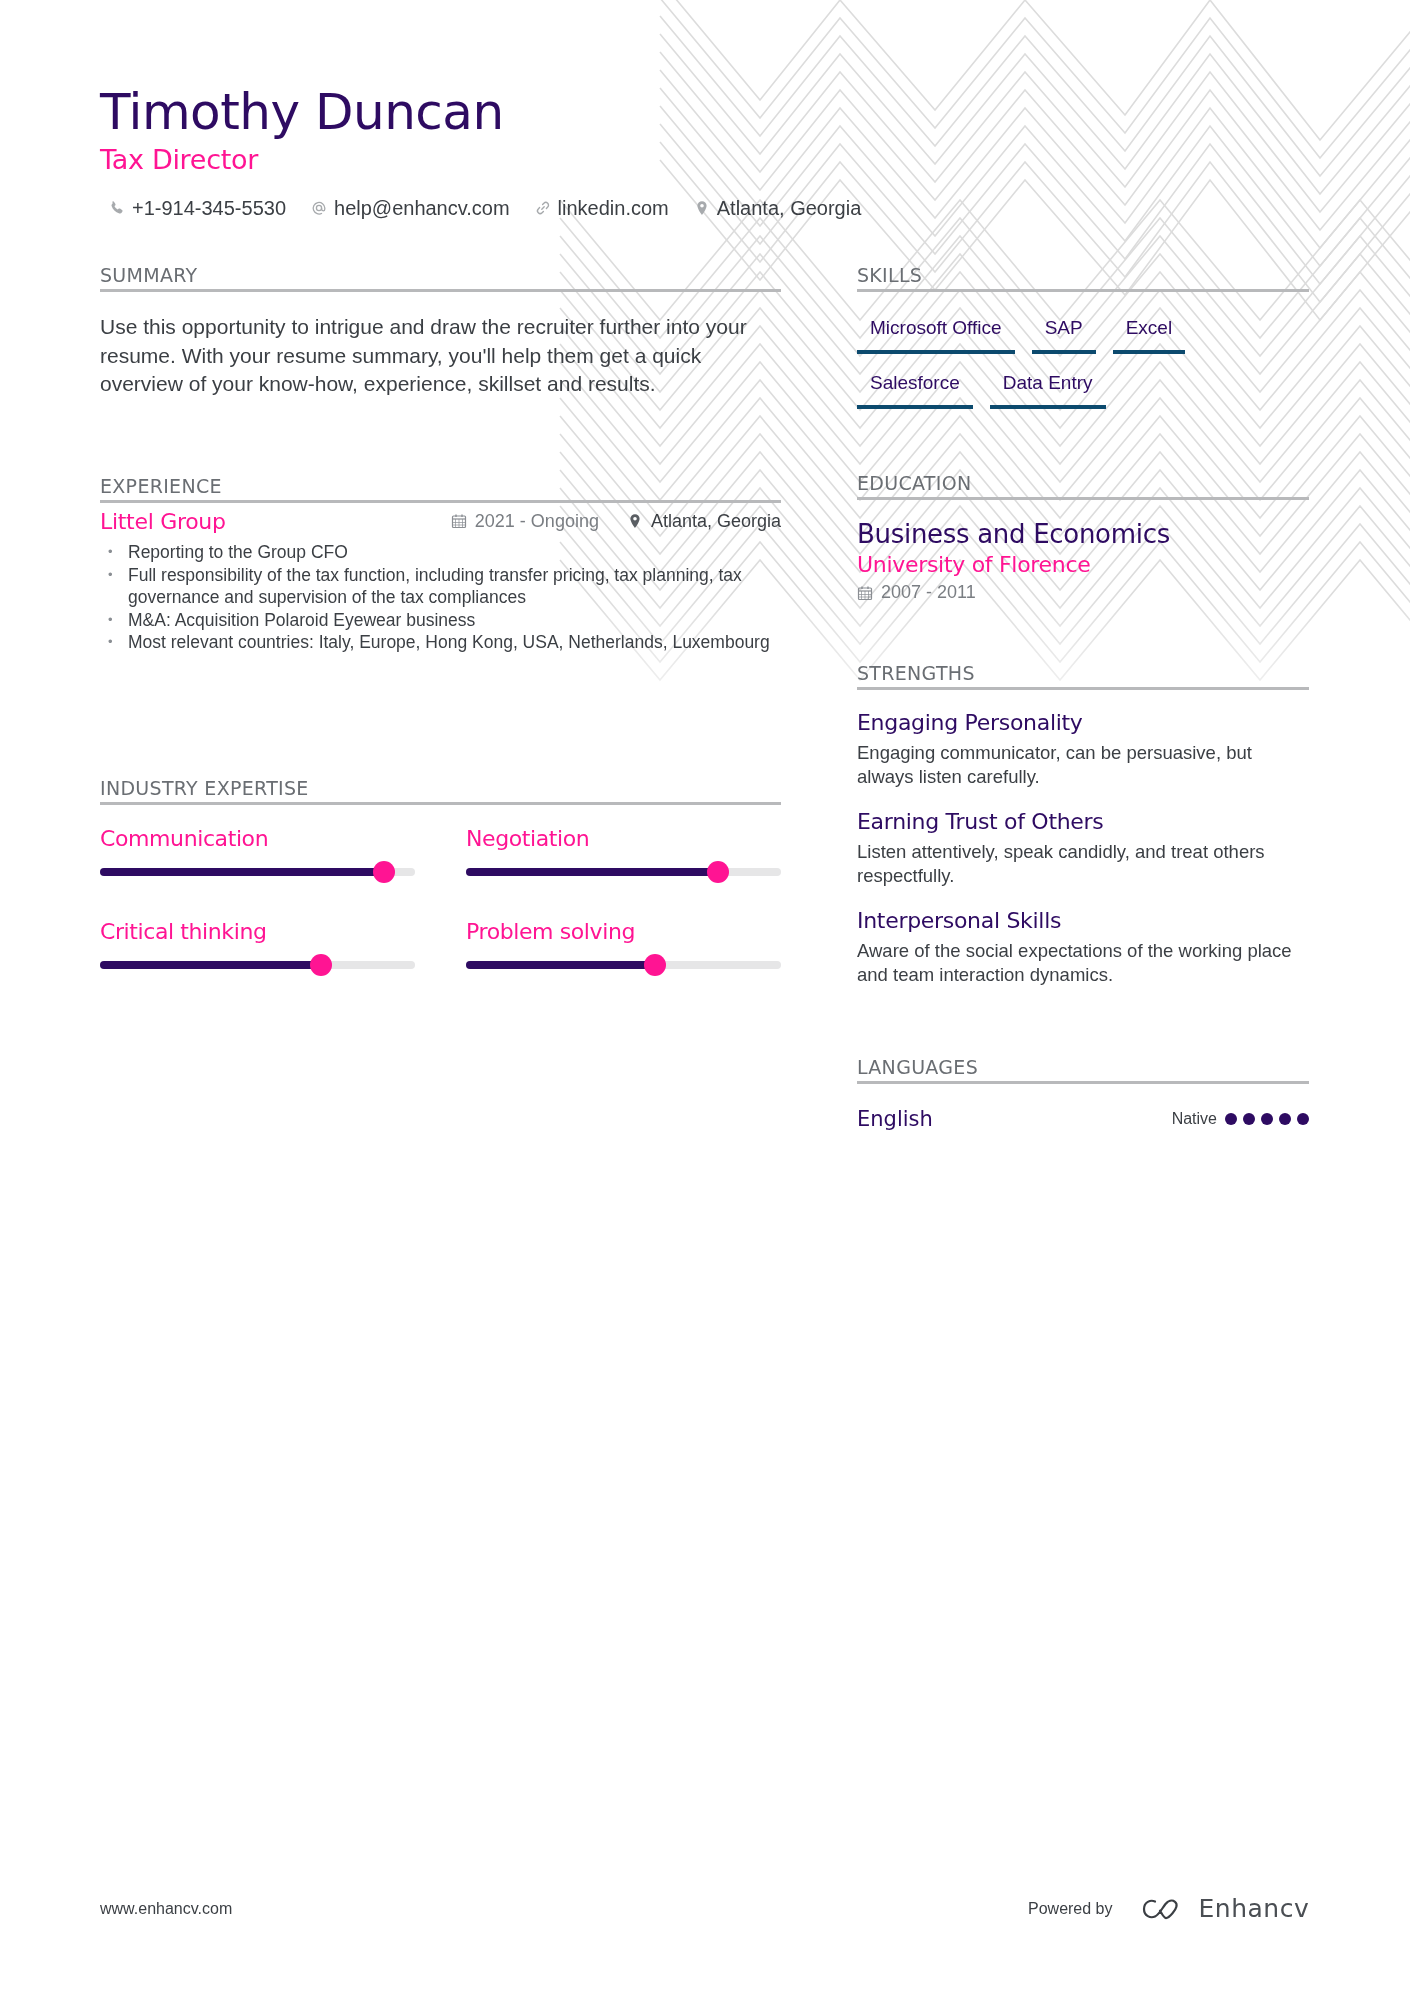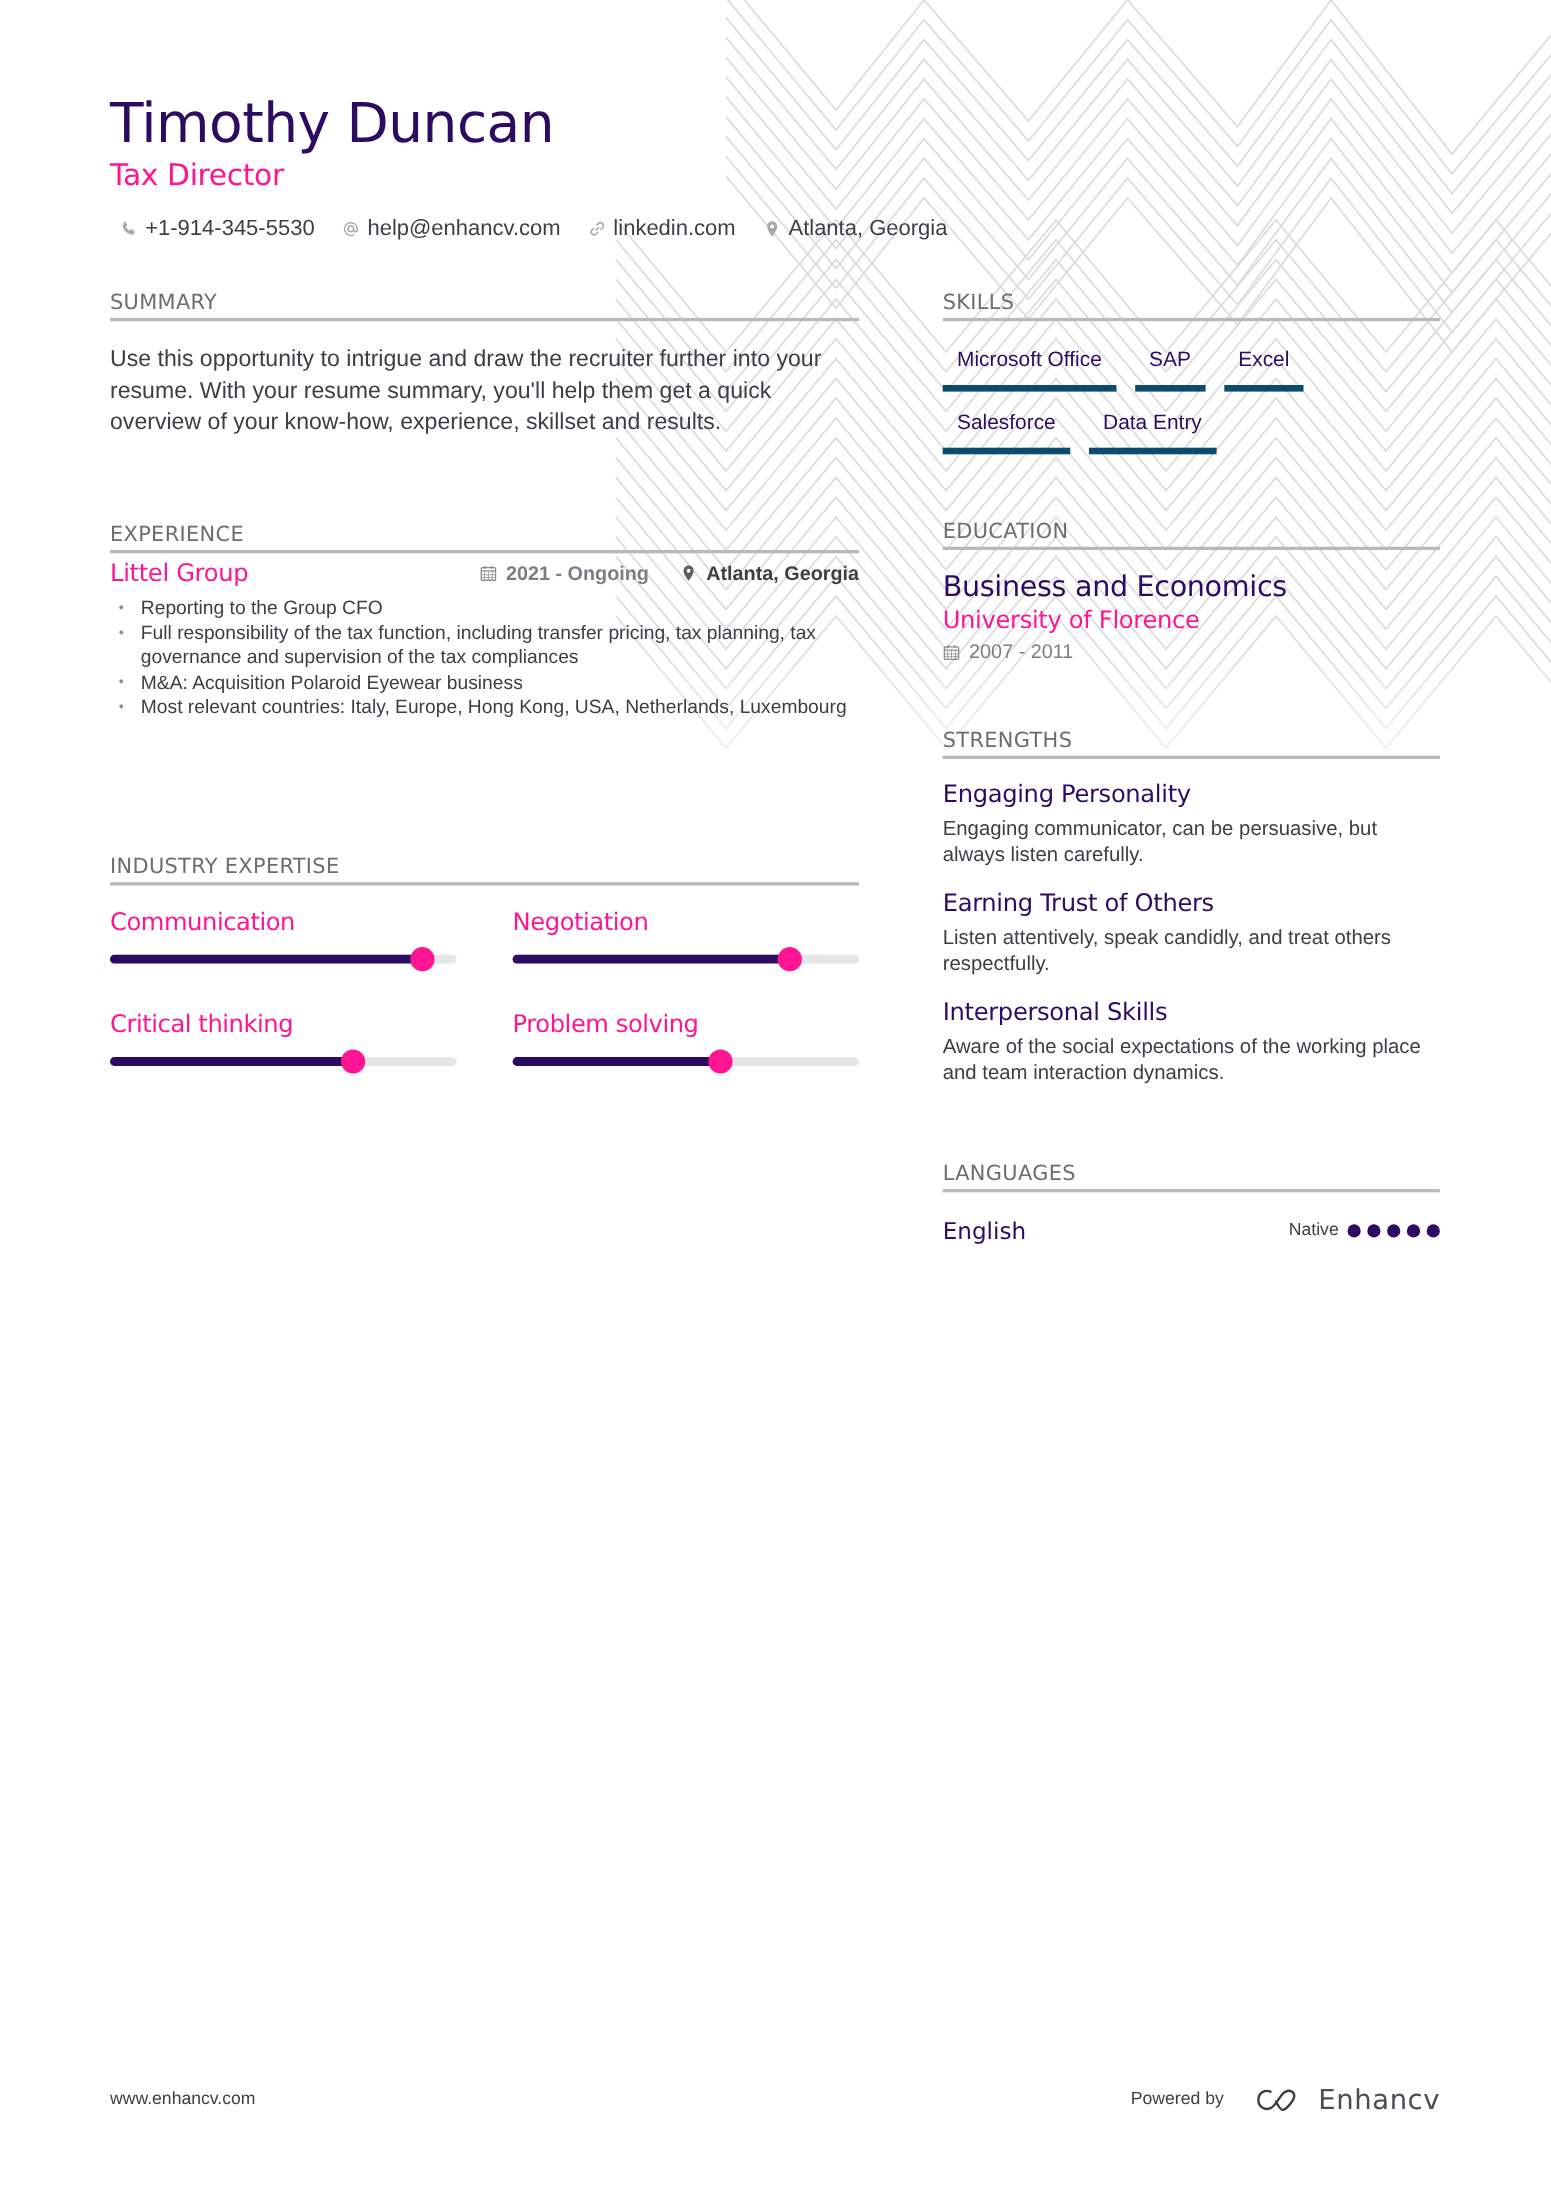--- a/index.html
+++ b/index.html
@@ -19,38 +19,38 @@
   
   .sec-head { font-size: 19px; color: #6a6e73; letter-spacing: 0.3px; font-family: "DejaVu Sans", sans-serif; text-transform: uppercase; line-height: 22px; padding-bottom: 3px; border-bottom: 3px solid #b8b9bb; }
   .left-col { left: 100px; width: 681px; }
   .right-col { left: 857px; width: 452px; }
 
   .summary-text { font-size: 21px; line-height: 28.5px; color: #3b3f44; margin-top: 21px; }
 
   .job-title { font-size: 26px; line-height: 32px; color: #2e0b62; font-family: "DejaVu Sans", sans-serif; margin-top: 20px; letter-spacing: -0.3px; }
   .job-row { display: flex; align-items: center; justify-content: space-between; margin-top: 2px; height: 32px; }
   .company { font-size: 22px; color: #ff1493; font-family: "DejaVu Sans", sans-serif; letter-spacing: -0.3px; }
-  .meta { display: flex; align-items: center; font-size: 18px; color: #7a7e83; font-weight: bold; }
+  .meta { display: flex; align-items: center; font-size: 18px; color: #7a7e83; }
   .meta .item { display: flex; align-items: center; margin-left: 28px; }
   .meta .item.loc { color: #3b3f44; }
   .meta svg { width: 16px; height: 16px; margin-right: 8px; }
   .bullets { list-style: none; margin: 4px 0 0 0; padding: 0; font-size: 17.5px; line-height: 22.5px; color: #3b3f44; }
   .bullets li { position: relative; padding-left: 28px; }
   .bullets li::before { content: "•"; position: absolute; left: 8px; top: 0; color: #8a8e93; font-size: 13px; }
 
   .exp-grid { display: grid; grid-template-columns: 315px 315px; column-gap: 51px; row-gap: 0; margin-top: 20px; }
   .exp-item { height: 93px; }
   .exp-label { font-size: 22px; line-height: 28px; color: #ff1493; font-family: "DejaVu Sans", sans-serif; letter-spacing: -0.4px; }
   .slider { position: relative; height: 22px; margin-top: 8px; }
   .slider .track { position: absolute; left: 0; right: 0; top: 7px; height: 8px; border-radius: 4px; background: #e6e6e7; }
   .slider .fill { position: absolute; left: 0; top: 7px; height: 8px; border-radius: 4px; background: #2e0b62; }
   .slider .thumb { position: absolute; top: 0; width: 22px; height: 22px; border-radius: 50%; background: #ff1493; margin-left: -11px; }
 
   .skills { display: flex; flex-wrap: wrap; margin-top: 10px; }
-  .pill { font-size: 19px; color: #2e0b62; padding: 14px 13px 10px 13px; border-bottom: 6px solid #0c4a6e; margin-right: 17px; margin-bottom: 3px; line-height: 24px; white-space: nowrap; background: rgba(255,255,255,0.0); }
+  .pill { font-size: 19px; color: #2e0b62; padding: 14px 13px 10px 13px; border-bottom: 4px solid #0c4a6e; margin-right: 17px; margin-bottom: 3px; line-height: 24px; white-space: nowrap; background: rgba(255,255,255,0.0); }
 
   .edu-degree { font-size: 26px; line-height: 32px; color: #2e0b62; font-family: "DejaVu Sans", sans-serif; margin-top: 18px; letter-spacing: -0.3px; }
   .edu-school { font-size: 22px; line-height: 30px; color: #ff1493; font-family: "DejaVu Sans", sans-serif; letter-spacing: -0.3px; }
   .edu-date { display: flex; align-items: center; font-size: 18px; color: #7a7e83; margin-top: 2px; }
   .edu-date svg { width: 16px; height: 16px; margin-right: 8px; }
 
   .strength { margin-top: 18px; }
   .strength:first-of-type { margin-top: 18px; }
   .str-title { font-size: 22px; line-height: 30px; color: #2e0b62; font-family: "DejaVu Sans", sans-serif; letter-spacing: -0.3px; }
   .str-desc { font-size: 18.5px; line-height: 24px; color: #3b3f44; margin-top: 3px; }

